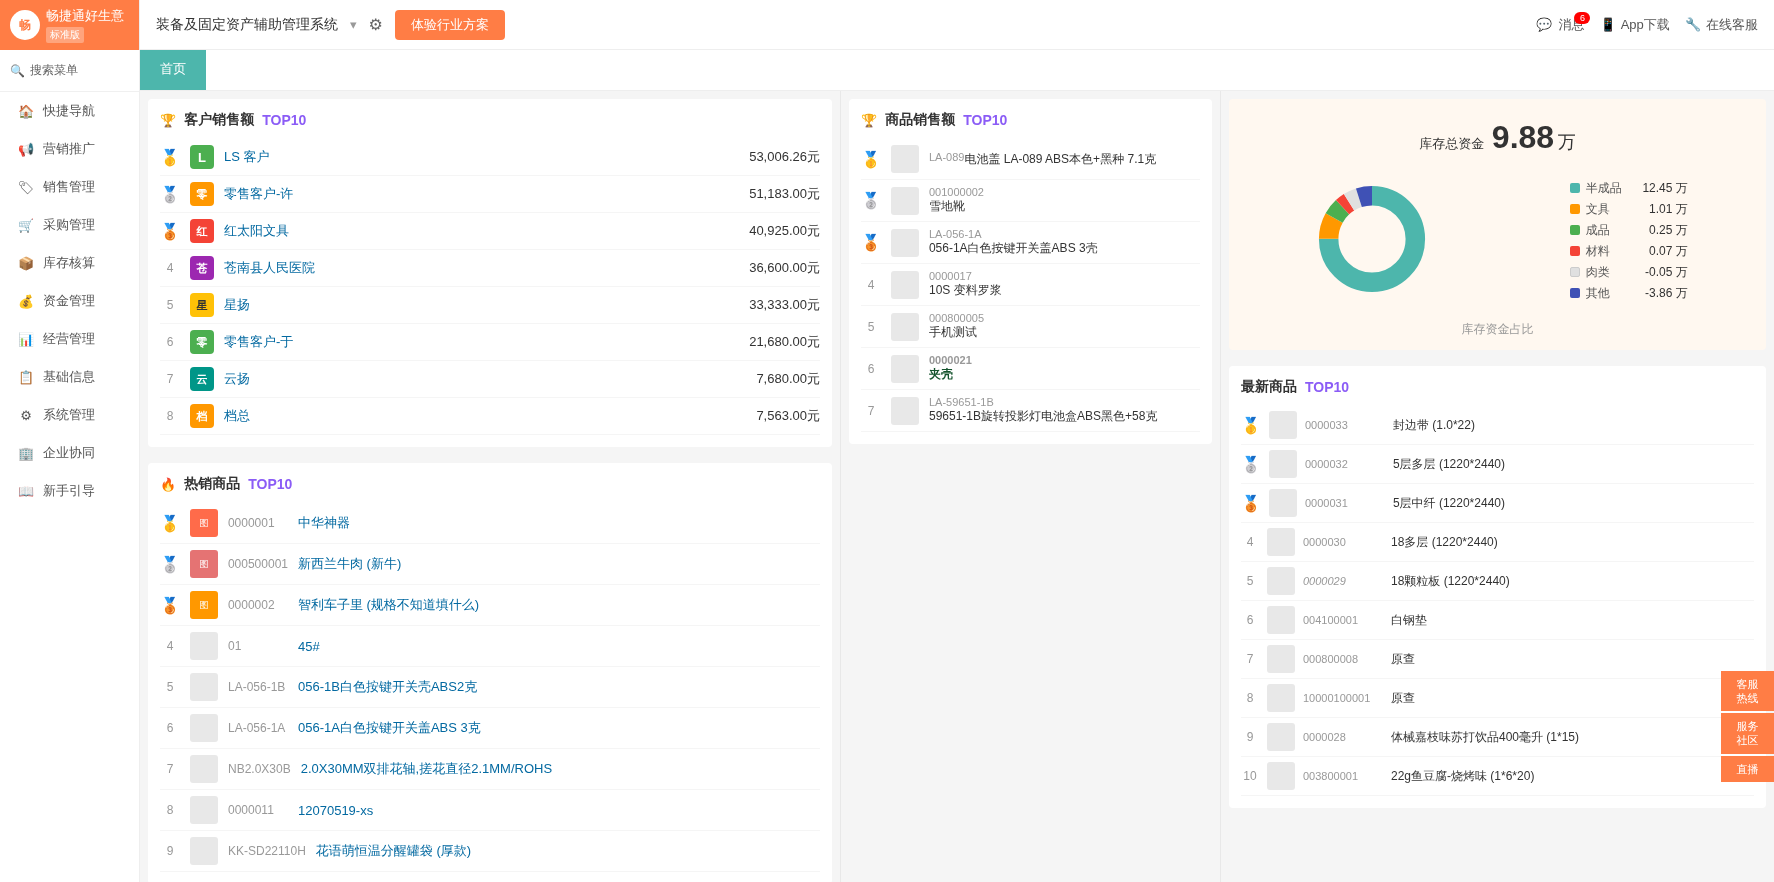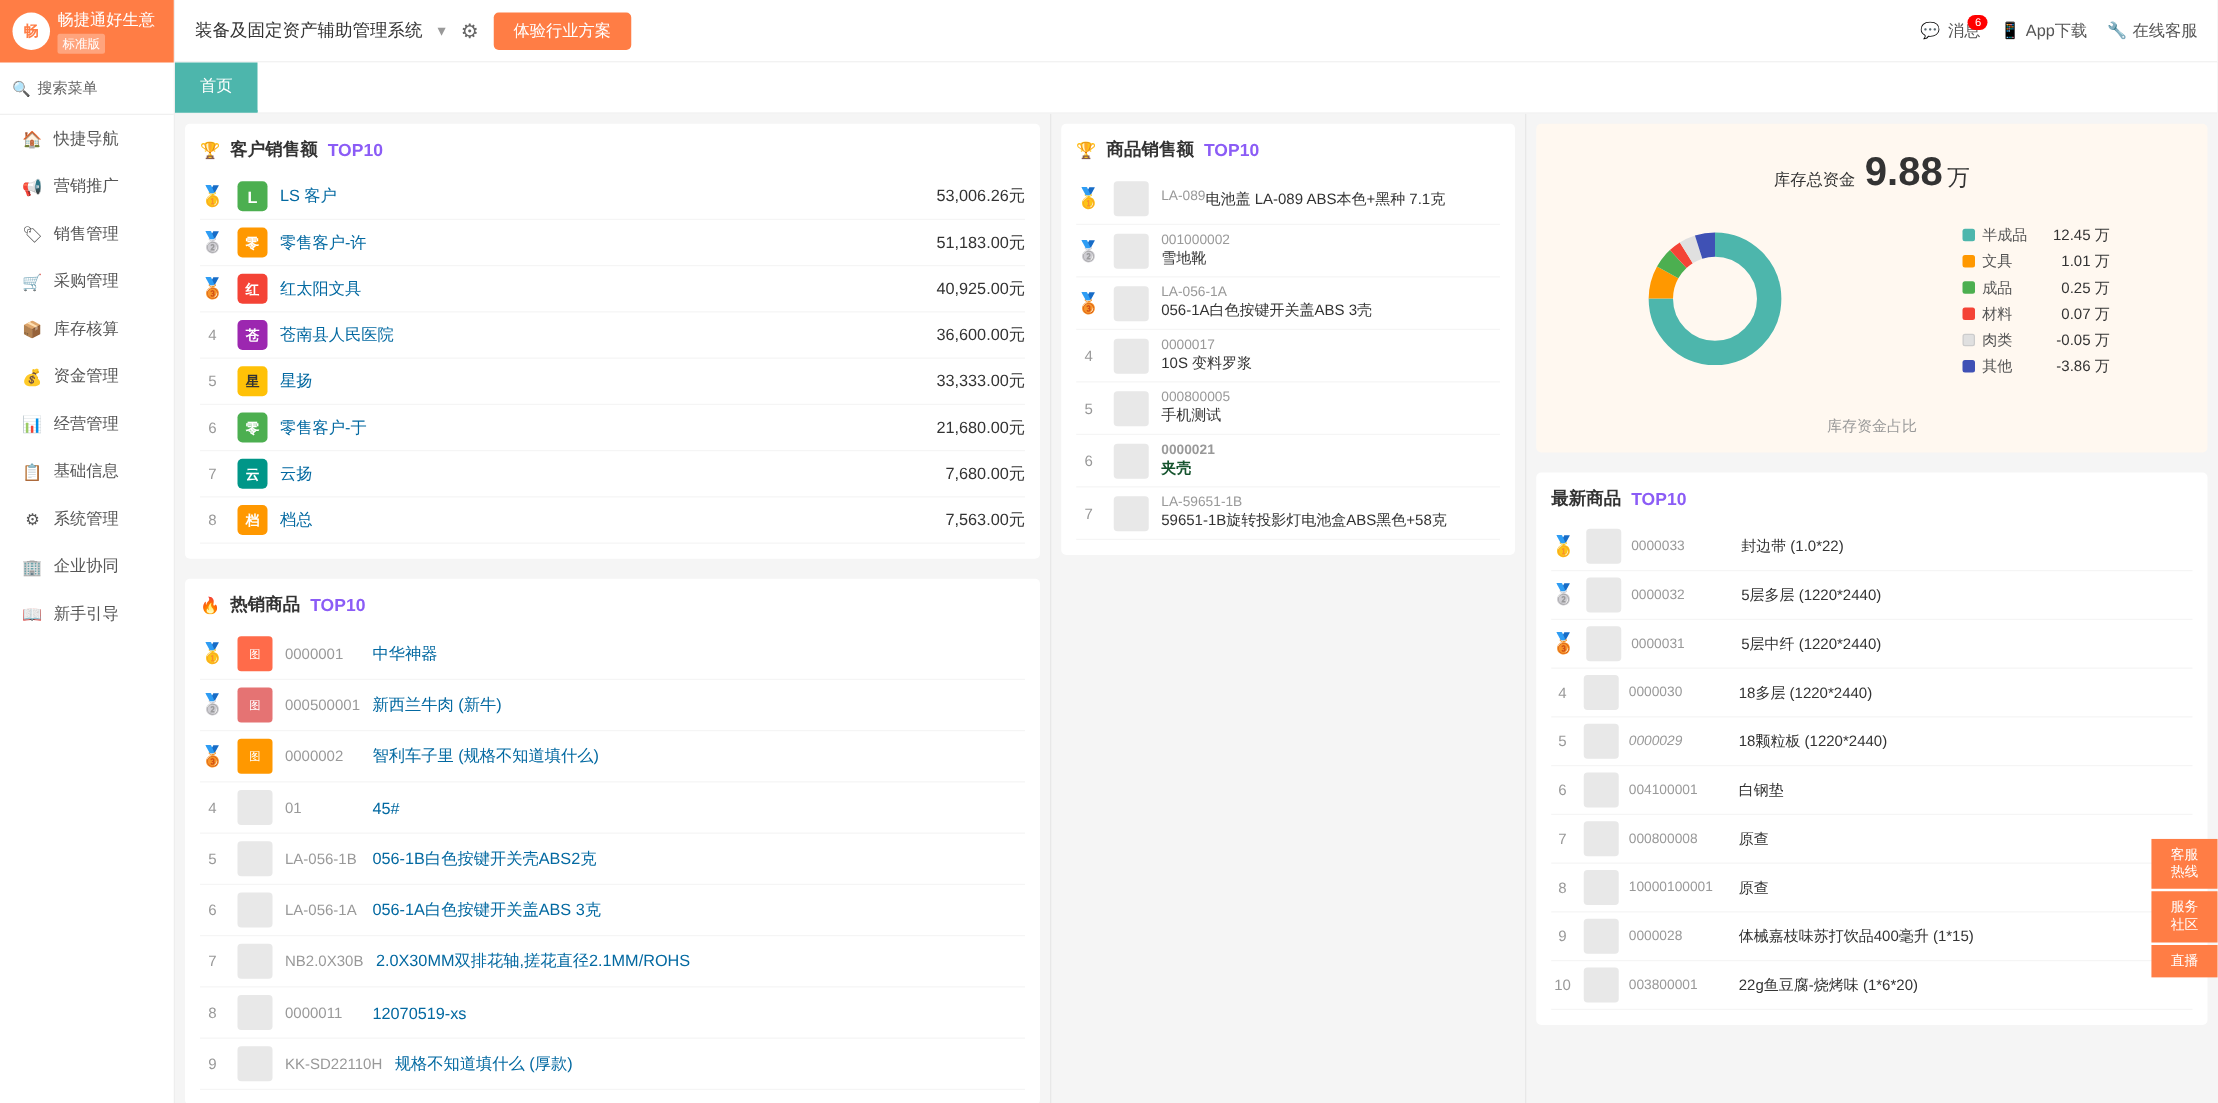--- a/index.html
+++ b/index.html
@@ -64,21 +64,21 @@
     .inventory-total-amount { font-size: 28px; font-weight: bold; color: #333; }
     .inventory-total-unit { font-size: 16px; color: #333; }
 
     .donut-container { display: flex; align-items: center; justify-content: space-around; padding: 10px 0; }
     .donut-svg { width: 130px; height: 130px; }
     .donut-legend { display: flex; flex-direction: column; gap: 4px; }
     .legend-item { display: flex; align-items: center; gap: 6px; font-size: 12px; }
     .legend-dot { width: 10px; height: 10px; border-radius: 2px; flex-shrink: 0; }
     .legend-label { flex: 1; color: #555; }
     .legend-value { color: #333; font-weight: 500; min-width: 60px; text-align: right; }
-    .inventory-label { text-align: center; font-size: 12px; color: #999; margin-top: 16px; }
+    .inventory-label { text-align: center; font-size: 12px; color: #999; margin-top: 4px; }
 
     
     .new-products-card { background: #fff; margin: 8px; border-radius: 4px; padding: 12px; }
     .new-product-item { display: flex; align-items: center; gap: 8px; padding: 5px 0; border-bottom: 1px solid #f5f5f5; }
     .new-product-rank { width: 18px; text-align: center; font-size: 12px; color: #999; }
     .new-product-name { flex: 1; color: #333; font-size: 12px; }
 
     
     .float-btns { position: fixed; right: 0; bottom: 100px; display: flex; flex-direction: column; gap: 2px; z-index: 999; }
     .float-btn { background: #ff7d45; color: #fff; font-size: 11px; padding: 6px 4px; text-align: center; cursor: pointer; width: 53px; line-height: 1.3; }
@@ -305,21 +305,21 @@
         <div class="rank-item">
           <span class="rank-num">8</span>
           <div class="product-thumb"></div>
           <span style="color:#999; font-size:12px; min-width:60px;">0000011</span>
           <span class="rank-name">12070519-xs</span>
         </div>
         <div class="rank-item">
           <span class="rank-num">9</span>
           <div class="product-thumb"></div>
           <span style="color:#999; font-size:12px; min-width:60px;">KK-SD22110H</span>
-          <span class="rank-name">规格不知道填什么 (厚款)</span>
+          <span class="rank-name">花语萌恒温分醒罐袋 (厚款)</span>
         </div>
       </div>
     </div>
 
     <div class="middle-panel">
       <div class="card" style="margin-top:8px;">
         <div class="section-header">
           <span style="color:#ff9800;">🏆</span>
           <span class="section-title">商品销售额</span>
           <span class="top10-label">TOP10</span>

